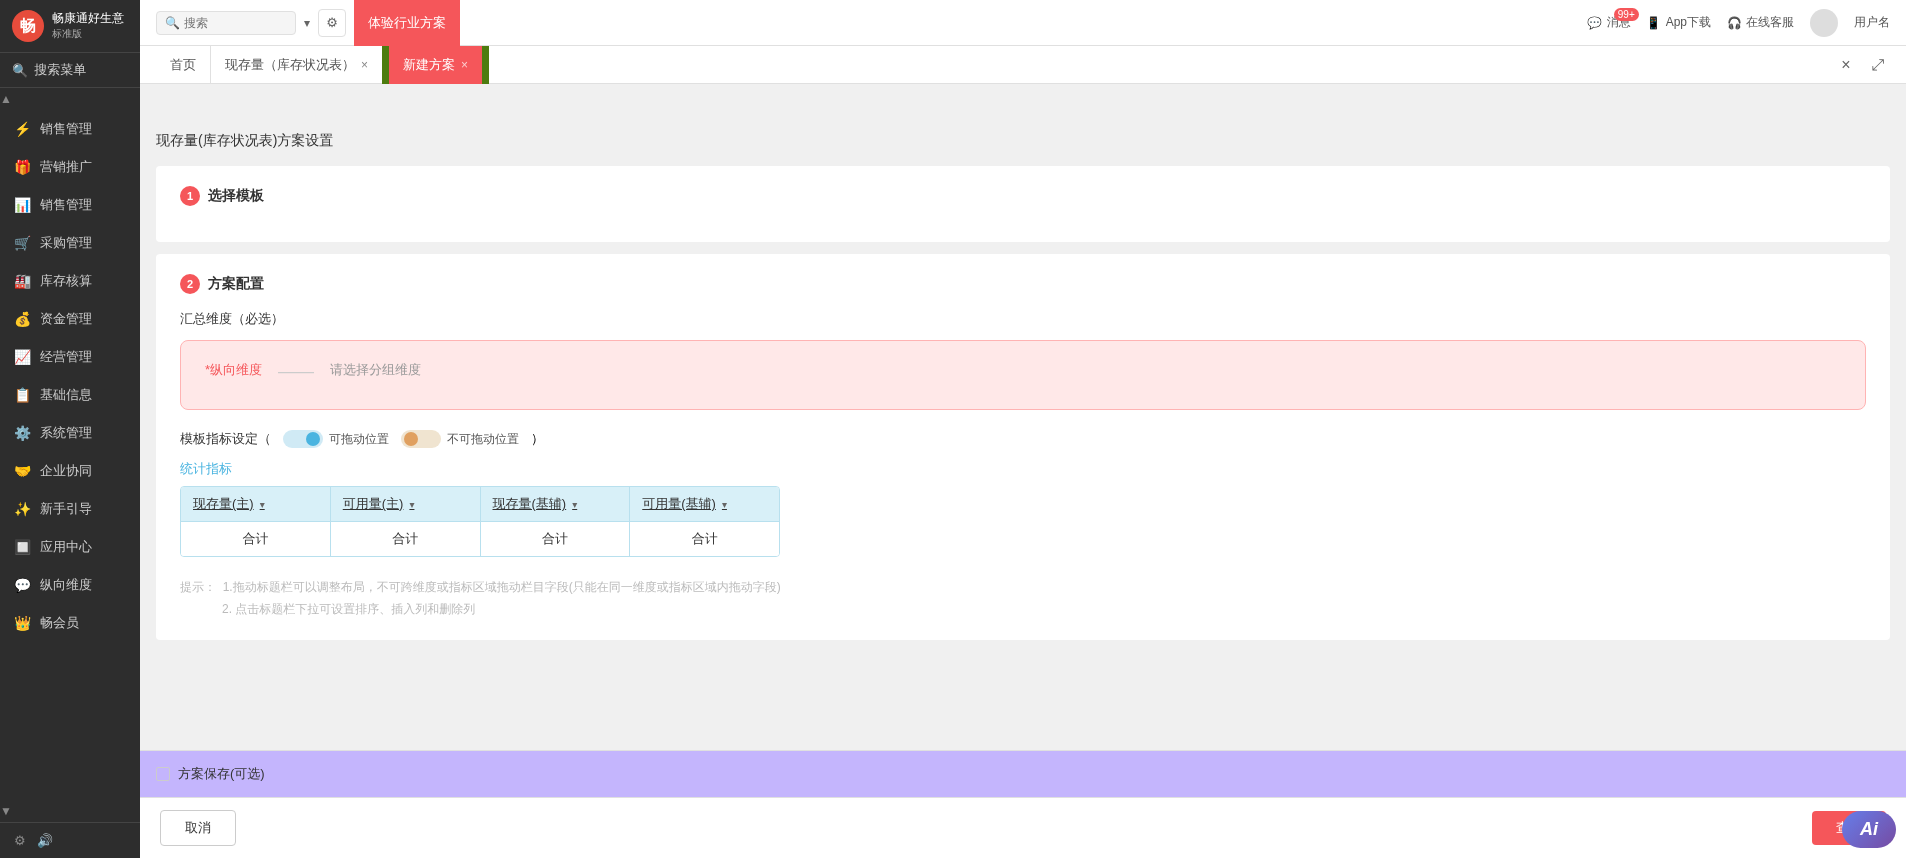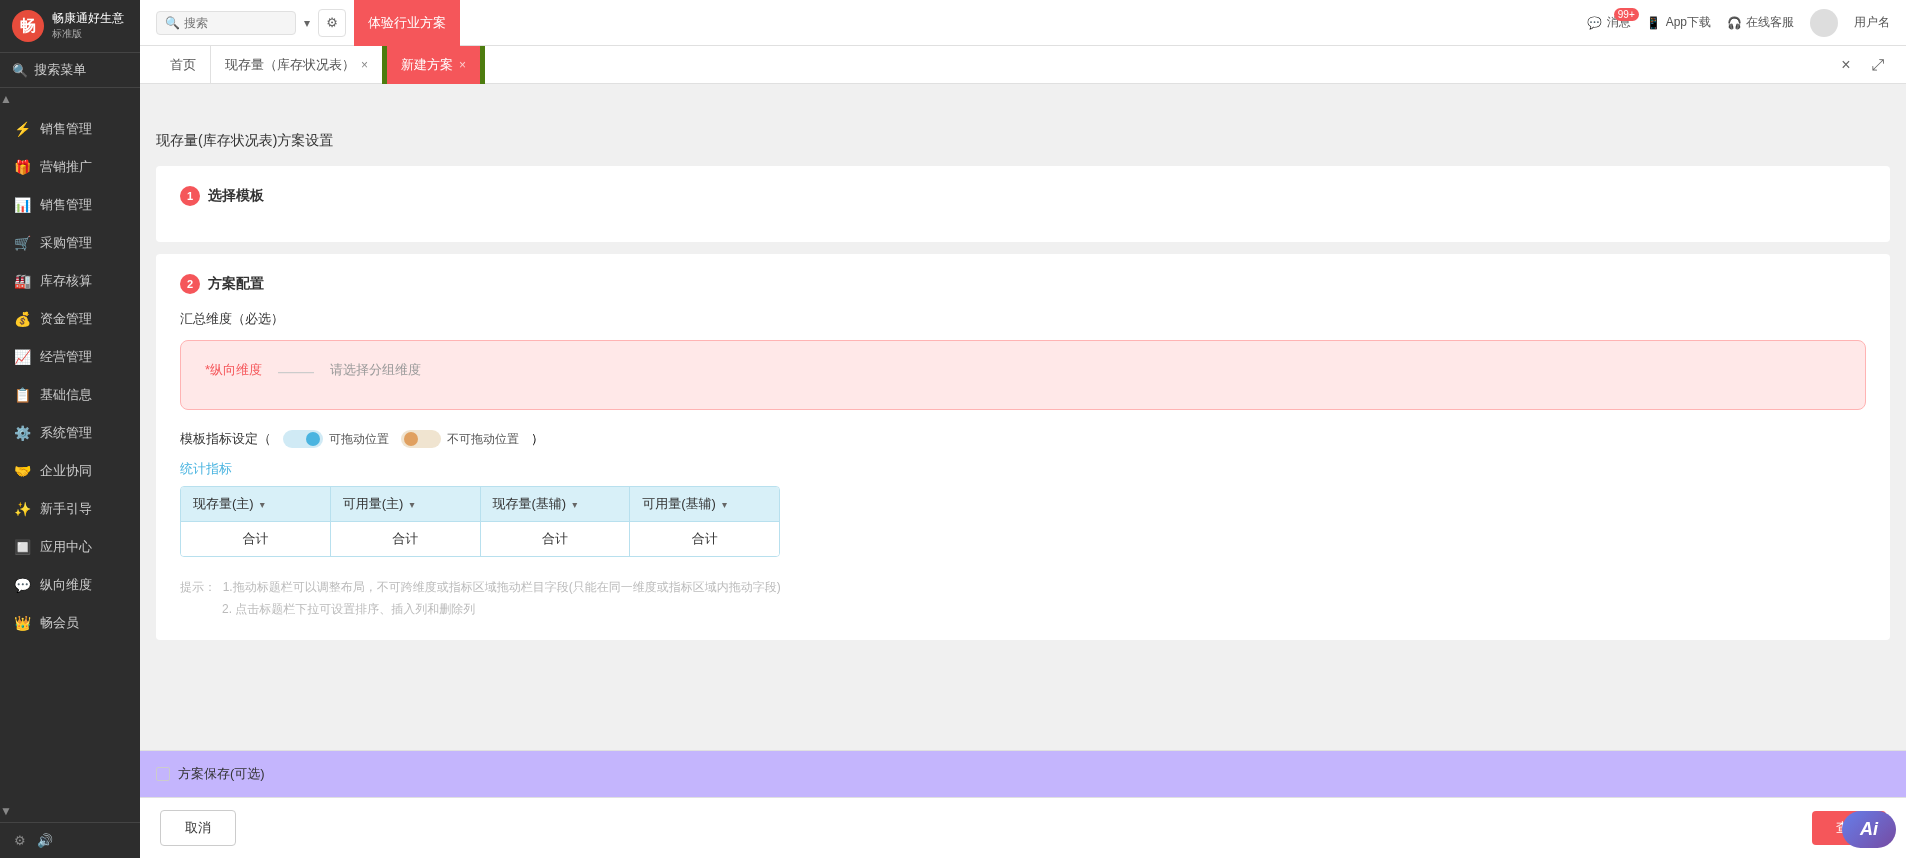--- a/index.html
+++ b/index.html
@@ -199,21 +199,21 @@
       gap: 0;
     }
     .tab-item {
       display: flex;
       align-items: center;
       padding: 0 14px;
       height: 38px;
       font-size: 13px;
       cursor: pointer;
       color: #555;
-      border-right: 5px solid #4d7c0f;
+      border-right: 7px solid #4d7c0f;
       gap: 6px;
       white-space: nowrap;
     }
     .tab-item.active {
       background: #f5565a;
       color: white;
     }
     .tab-close {
       font-size: 12px;
       color: inherit;
@@ -435,20 +435,21 @@
     }
     .indicator-col {
       flex: 1;
       padding: 8px 12px;
       display: flex;
       align-items: center;
       gap: 6px;
       border-right: 1px solid #b8e0ee;
       font-size: 13px;
       color: #333;
+      text-decoration: underline;
     }
     .indicator-col:last-child { border-right: none; }
     .indicator-col-chevron {
       color: #666;
       font-size: 10px;
       cursor: pointer;
     }
     .indicator-table-body {
       display: flex;
       background: #fff;

